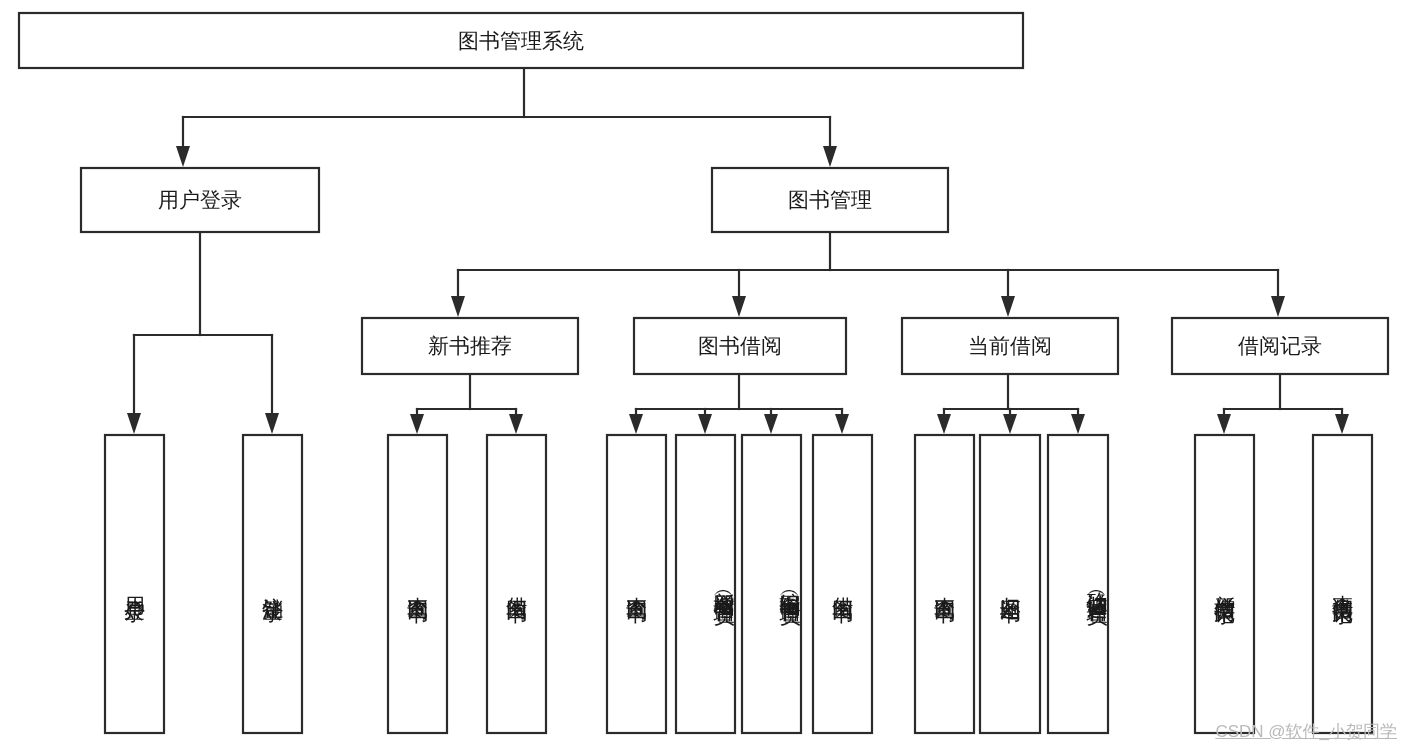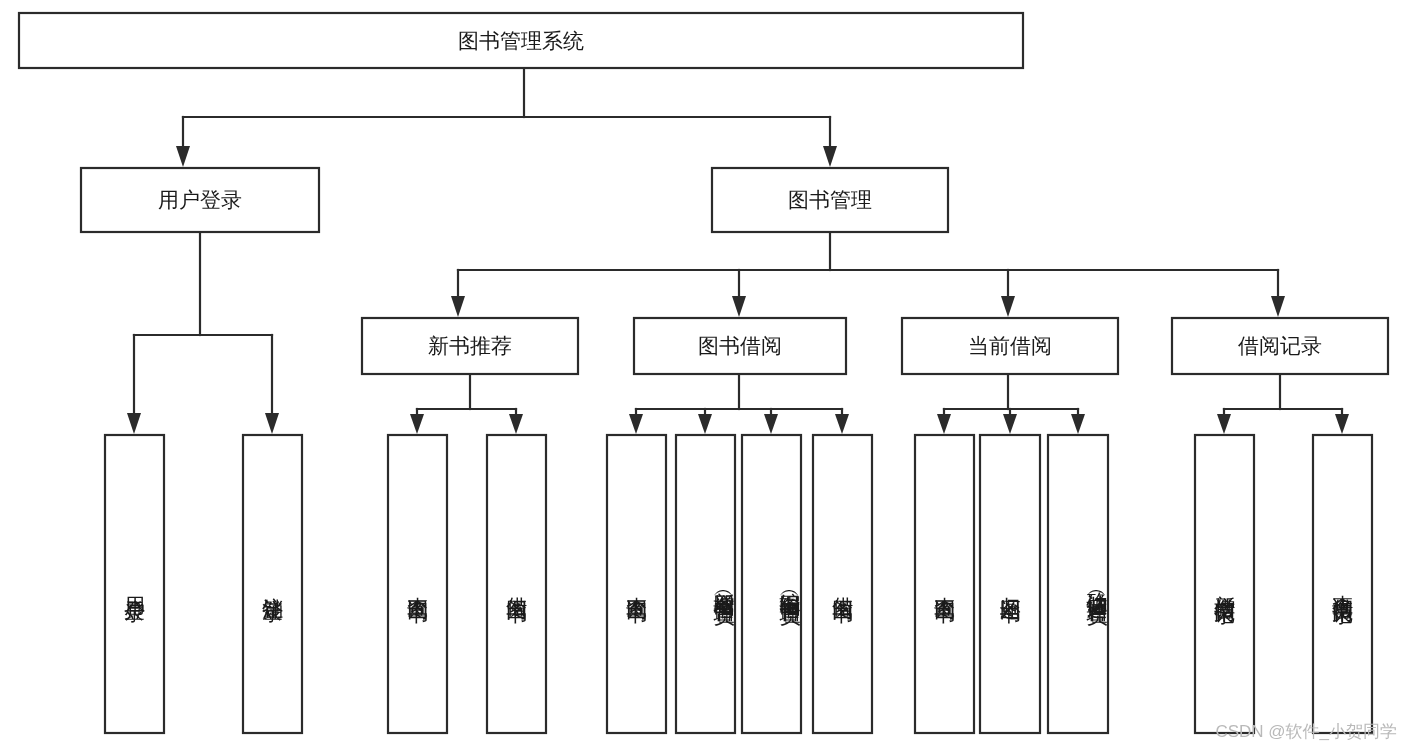--- a/index.html
+++ b/index.html
@@ -67,20 +67,21 @@
   }
   .watermark {
     position: absolute;
     right: 8px;
     bottom: 4px;
     font-family: "Liberation Sans", "DejaVu Sans", sans-serif;
     font-size: 17px;
     color: #b9b9b9;
     white-space: nowrap;
     user-select: none;
+    text-decoration: underline;
   }
 </style>
 </head>
 <body>
 
 <div id="diagram-root">
 
   <svg id="tree-svg" viewBox="0 0 1405 747">
 
     <g>

